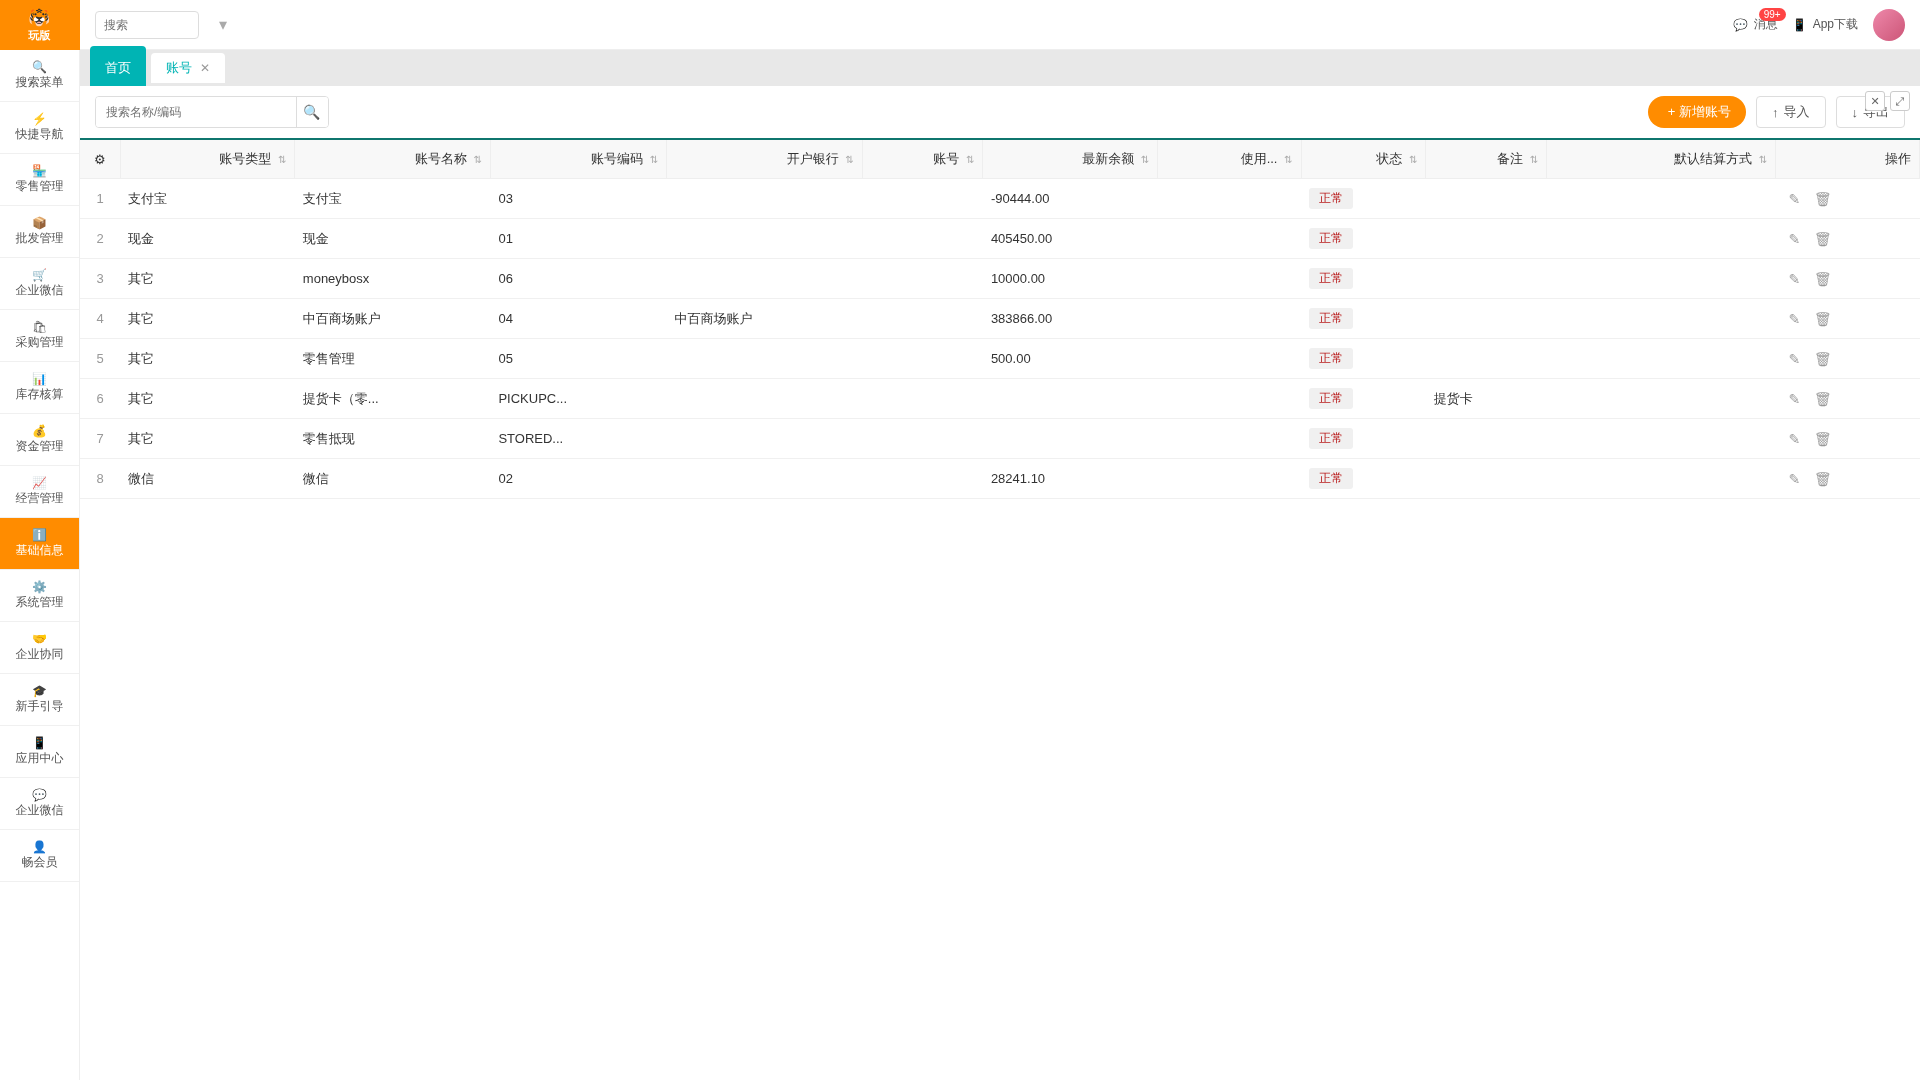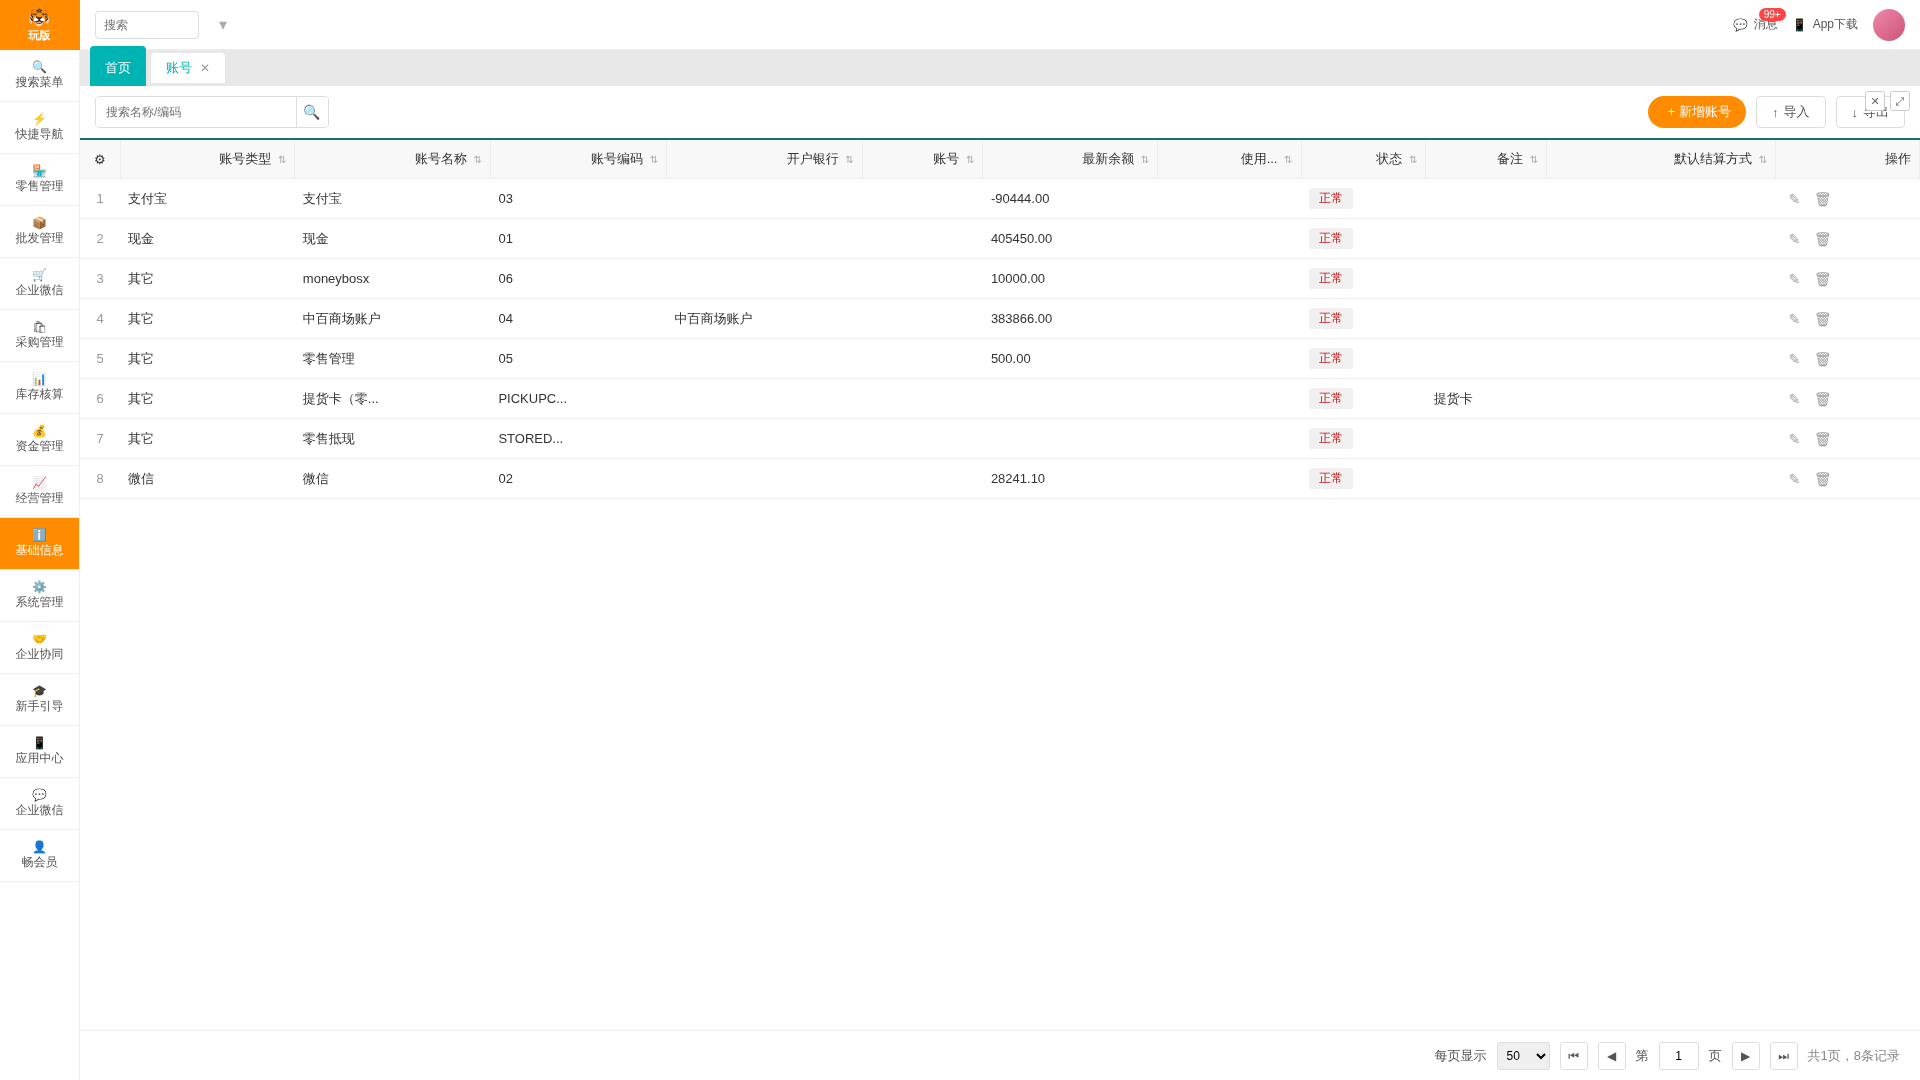--- a/index.html
+++ b/index.html
@@ -709,30 +709,14 @@
     <td></td>
     <td>
       <button class="action-btn" title="编辑">✎</button>
       <button class="action-btn" title="删除">🗑</button>
     </td>
   </tr>
           </tbody>
       </table>
     </div>
 
-    <div class="pagination">
-      <span class="pagination-label">每页显示</span>
-      <select class="page-size-select">
-        <option value="50" selected="">50</option>
-        <option value="100">100</option>
-        <option value="200">200</option>
-      </select>
-      <button class="page-btn">⏮</button>
-      <button class="page-btn">◀</button>
-      <span>第</span>
-      <input class="page-input" type="text" value="1" style="">
-      <span>页</span>
-      <button class="page-btn">▶</button>
-      <button class="page-btn">⏭</button>
-      <span class="page-total">共1页，8条记录</span>
-    </div>
   </div>
 </div>
 
 </body></html>

